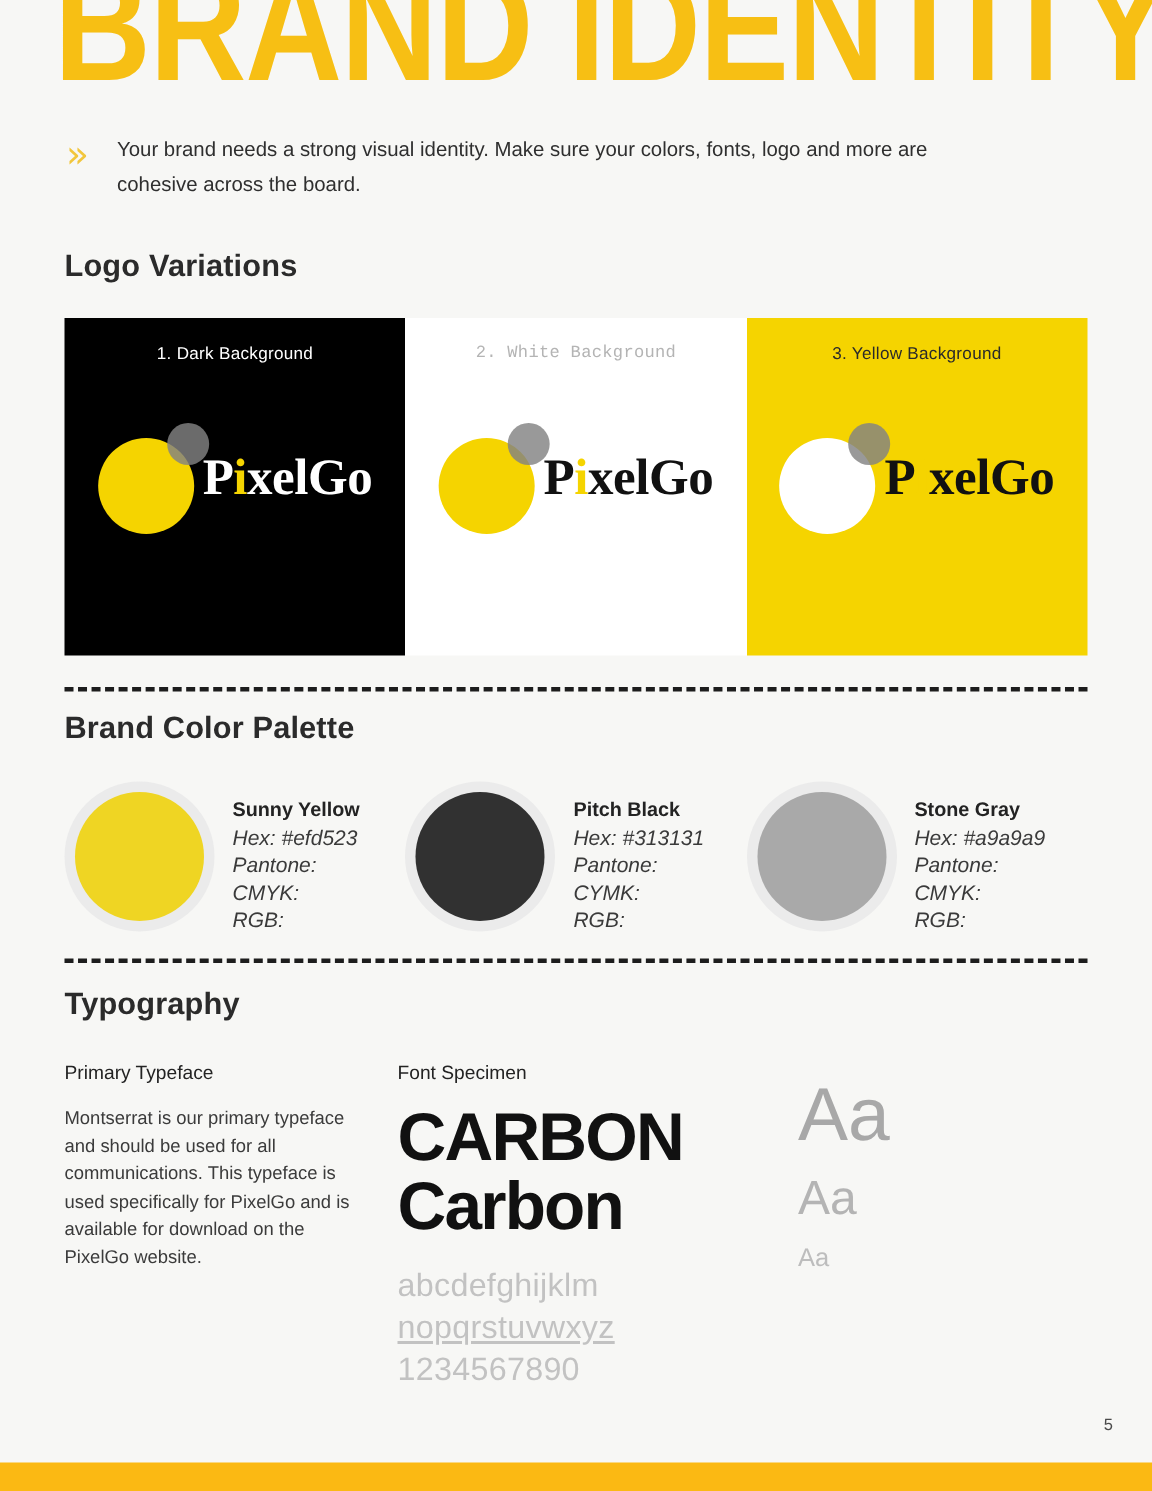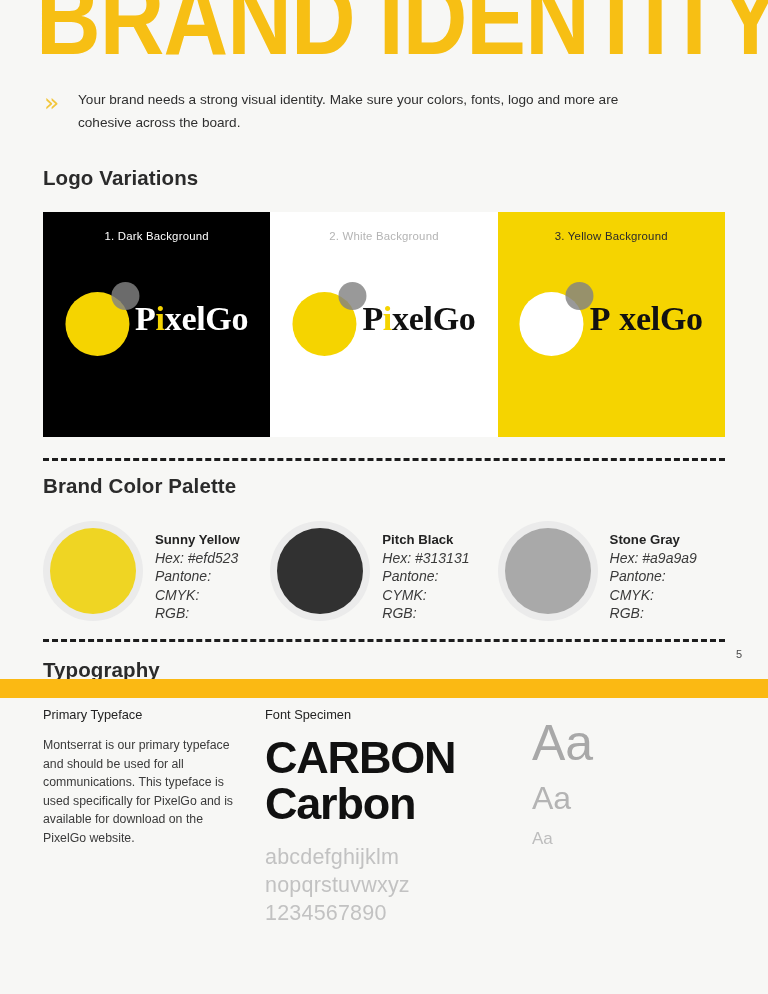--- a/index.html
+++ b/index.html
@@ -10,21 +10,21 @@
     width: 768px;
     height: 994px;
     background: #f7f7f5;
     font-family: "Liberation Sans", sans-serif;
     overflow: hidden;
     position: relative;
   }
   .page {
     position: relative;
     width: 768px;
-    height: 698px;
+    height: 994px;
     background: #f7f7f5;
     box-sizing: border-box;
   }
 
   
   .hero-title {
     position: absolute;
     left: 36px;
     top: -34px;
     font-family: "Liberation Sans Narrow", "Liberation Sans", sans-serif;
@@ -95,21 +95,21 @@
   .panel-label {
     position: absolute;
     top: 18px;
     left: 0;
     width: 100%;
     text-align: center;
     font-size: 11.4px;
     letter-spacing: 0.2px;
   }
   .panel-label.on-dark   { color: #ffffff; }
-  .panel-label.on-white  { color: #b4b4b4; }
+  .panel-label.on-white  { color: #b4b4b4; font-family: Liberation Mono, monospace; }
   .panel-label.on-yellow { color: #2a2a2a; }
 
   .logo-mark {
     position: absolute;
     left: 50%;
     top: 107px;
     transform: translate(-50%, -50%);
     display: flex;
     align-items: center;
     height: 80px;
@@ -389,21 +389,21 @@
     <div class="typo-col-a">
       <div class="typo-subhead">Primary Typeface</div>
       <div class="typo-body">Montserrat is our primary typeface and should be used for all communications. This typeface is used specifically for PixelGo and is available for download on the PixelGo website.</div>
     </div>
 
     <div class="typo-col-b">
       <div class="typo-subhead">Font Specimen</div>
       <div class="specimen-upper">CARBON</div>
       <div class="specimen-lower">Carbon</div>
       <div class="specimen-alpha">abcdefghijklm</div>
-      <div class="specimen-alpha" style="margin-top:0;">nopqrstuvwxyz</div>
+      <div class="specimen-alpha" style="margin-top:0;text-decoration:underline;">nopqrstuvwxyz</div>
       <div class="specimen-alpha" style="margin-top:0;">1234567890</div>
     </div>
 
     <div class="typo-col-c">
       <div class="weight-sample weight-1">Aa</div>
       <div class="weight-sample weight-2">Aa</div>
       <div class="weight-sample weight-3">Aa</div>
     </div>
 
   </div>

